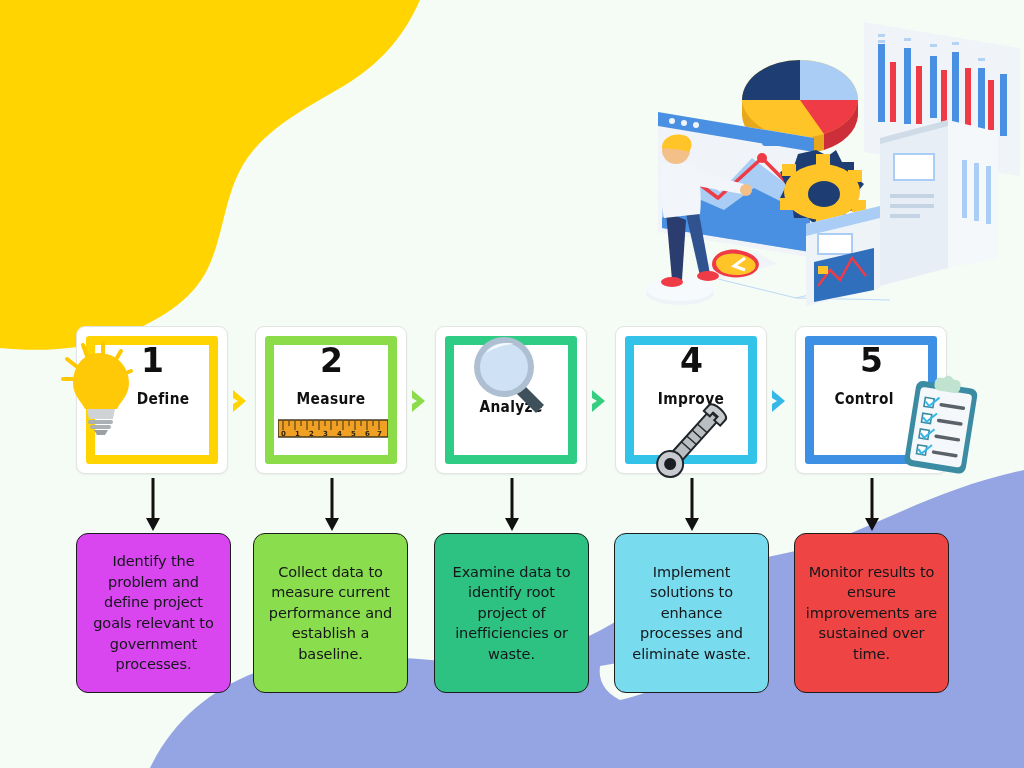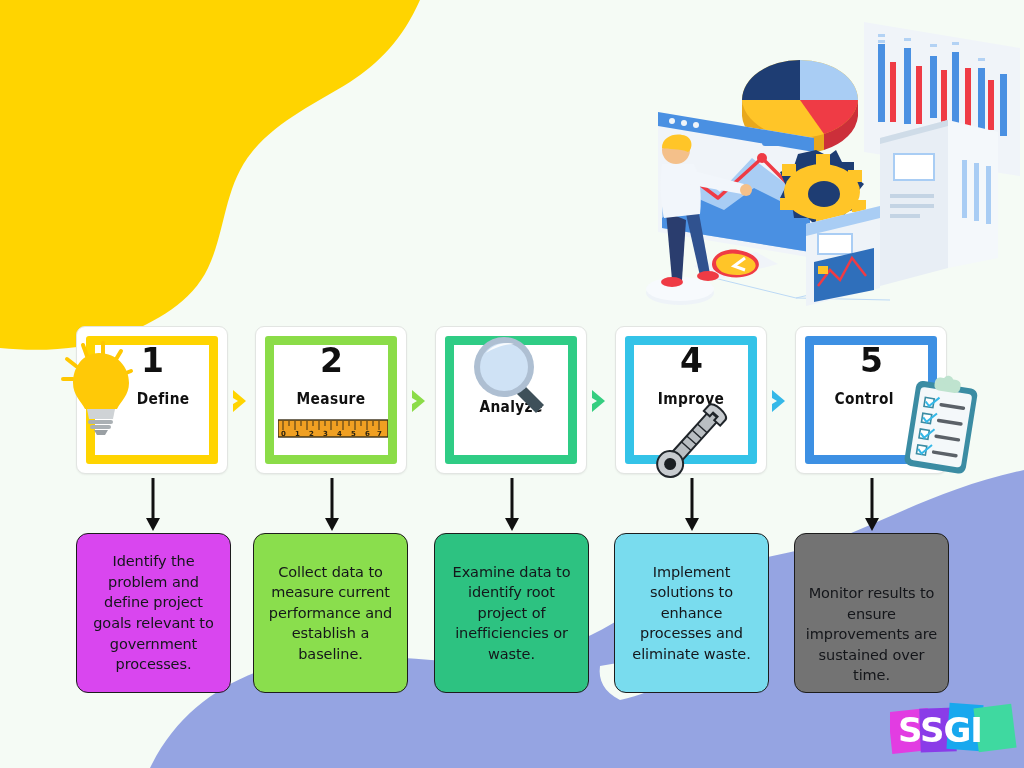--- a/index.html
+++ b/index.html
@@ -500,32 +500,19 @@
     </div>
     <div class="desc-box" style="left:253px; background:#8ade4d;justify-content:center;">
       <div class="desc-text">Collect data to measure current performance and establish a baseline.</div>
     </div>
     <div class="desc-box" style="left:434px; background:#2dc281;">
       <div class="desc-text">Examine data to identify root project of inefficiencies or waste.</div>
     </div>
     <div class="desc-box" style="left:614px; background:#79dcee;padding-left:8px;">
       <div class="desc-text">Implement solutions to enhance processes and eliminate waste.</div>
     </div>
-    <div class="desc-box" style="left:794px; background:#737373;align-items:flex-end;">
+    <div class="desc-box" style="left:794px; background:#ef4444;">
       <div class="desc-text">Monitor results to ensure improvements are sustained over time.</div>
     </div>
   </div>
 
-  <div class="ssgi-logo">
-    <svg width="128" height="62" viewBox="0 0 128 62" xmlns="http://www.w3.org/2000/svg">
-      <g>
-        <rect x="0" y="10" width="40" height="42" fill="#e23ce2" transform="rotate(-6 20 31)"></rect>
-        <rect x="30" y="8" width="36" height="44" fill="#8a3ce8" transform="rotate(-2 48 30)"></rect>
-        <rect x="58" y="4" width="34" height="46" fill="#18a8ee" transform="rotate(4 75 27)"></rect>
-        <rect x="86" y="6" width="38" height="44" fill="#3fd9a0" transform="rotate(-7 105 28)"></rect>
-      </g>
-      <g fill="#ffffff" font-family="DejaVu Sans, sans-serif" font-weight="bold" font-size="34" letter-spacing="-1">
-        <text x="8" y="42">SSGI</text>
-      </g>
-    </svg>
-  </div>
 
 </div>
 
 </body></html>

